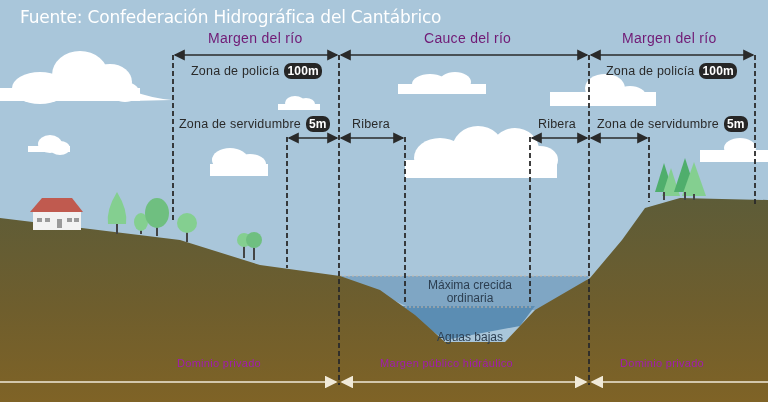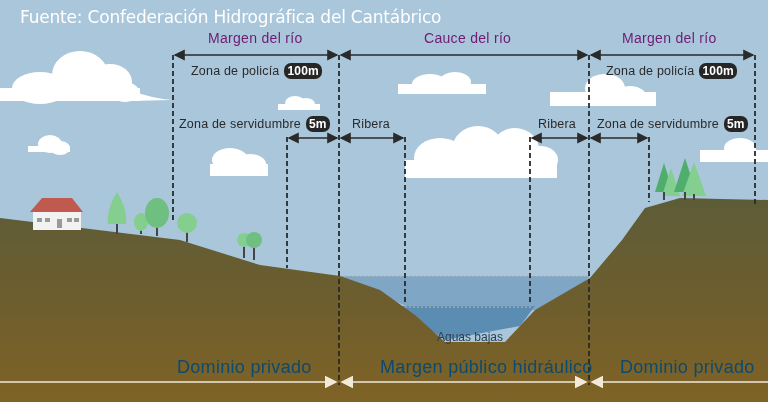--- a/index.html
+++ b/index.html
@@ -5,21 +5,21 @@
   html, body { margin:0; padding:0; }
   body { width:768px; height:402px; overflow:hidden; position:relative; font-family:"Liberation Sans", "DejaVu Sans", sans-serif; }
   .stage { position:absolute; left:0; top:0; width:768px; height:402px; background:#a9c6da; overflow:hidden; }
   svg.scene { position:absolute; left:0; top:0; }
   .txt { position:absolute; white-space:nowrap; }
   .source { left:20px; top:7px; font-family:"DejaVu Sans", sans-serif; font-size:17px; color:#ffffff; letter-spacing:-0.2px; }
   .hdr { font-size:14px; color:#701a75; letter-spacing:0.3px; }
   .zone { font-size:12.5px; color:#2a2a2a; letter-spacing:0.2px; }
   .badge { display:inline-block; background:#262626; color:#fff; font-weight:bold; font-size:12px; padding:1px 3px; border-radius:7px; margin-left:5px; line-height:14px; }
   .water-lbl { font-size:12px; color:#2c3e50; text-align:center; line-height:13px; }
-  .dom { font-size:18px; color:#0c4a6e; letter-spacing:0.3px; }
+  .dom { font-size:11px; color:#a21caf; letter-spacing:0.3px; }
 </style>
 </head>
 <body>
 
 <div class="stage">
   <svg class="scene" width="768" height="402" viewBox="0 0 768 402">
     <defs>
       <linearGradient id="ground" x1="0" y1="0" x2="0" y2="1">
         <stop offset="0" stop-color="#5d5c38"></stop>
         <stop offset="0.55" stop-color="#6f5e2d"></stop>
@@ -170,18 +170,22 @@
   </div>
   <div class="txt zone" style="left:606px; top:63px;">
     <span>Zona de policía</span><span class="badge">100m</span>
   </div>
   <div class="txt zone" style="left:597px; top:116px;">
     <span>Zona de servidumbre</span><span class="badge">5m</span>
   </div>
   <div class="txt zone" style="left:352px; top:117px;">Ribera</div>
   <div class="txt zone" style="left:538px; top:117px;">Ribera</div>
 
+  <div class="txt water-lbl" style="left:410px; top:279px; width:120px;">
+    <div>Máxima crecida</div>
+    <div>ordinaria</div>
+  </div>
   <div class="txt water-lbl" style="left:410px; top:316px; width:120px;margin-top:15px;">Aguas bajas</div>
 
   <div class="txt dom" style="left:177px; top:357px;">Dominio privado</div>
   <div class="txt dom" style="left:380px; top:357px;">Margen público hidráulico</div>
   <div class="txt dom" style="left:620px; top:357px;">Dominio privado</div>
 </div>
 
 </body></html>

